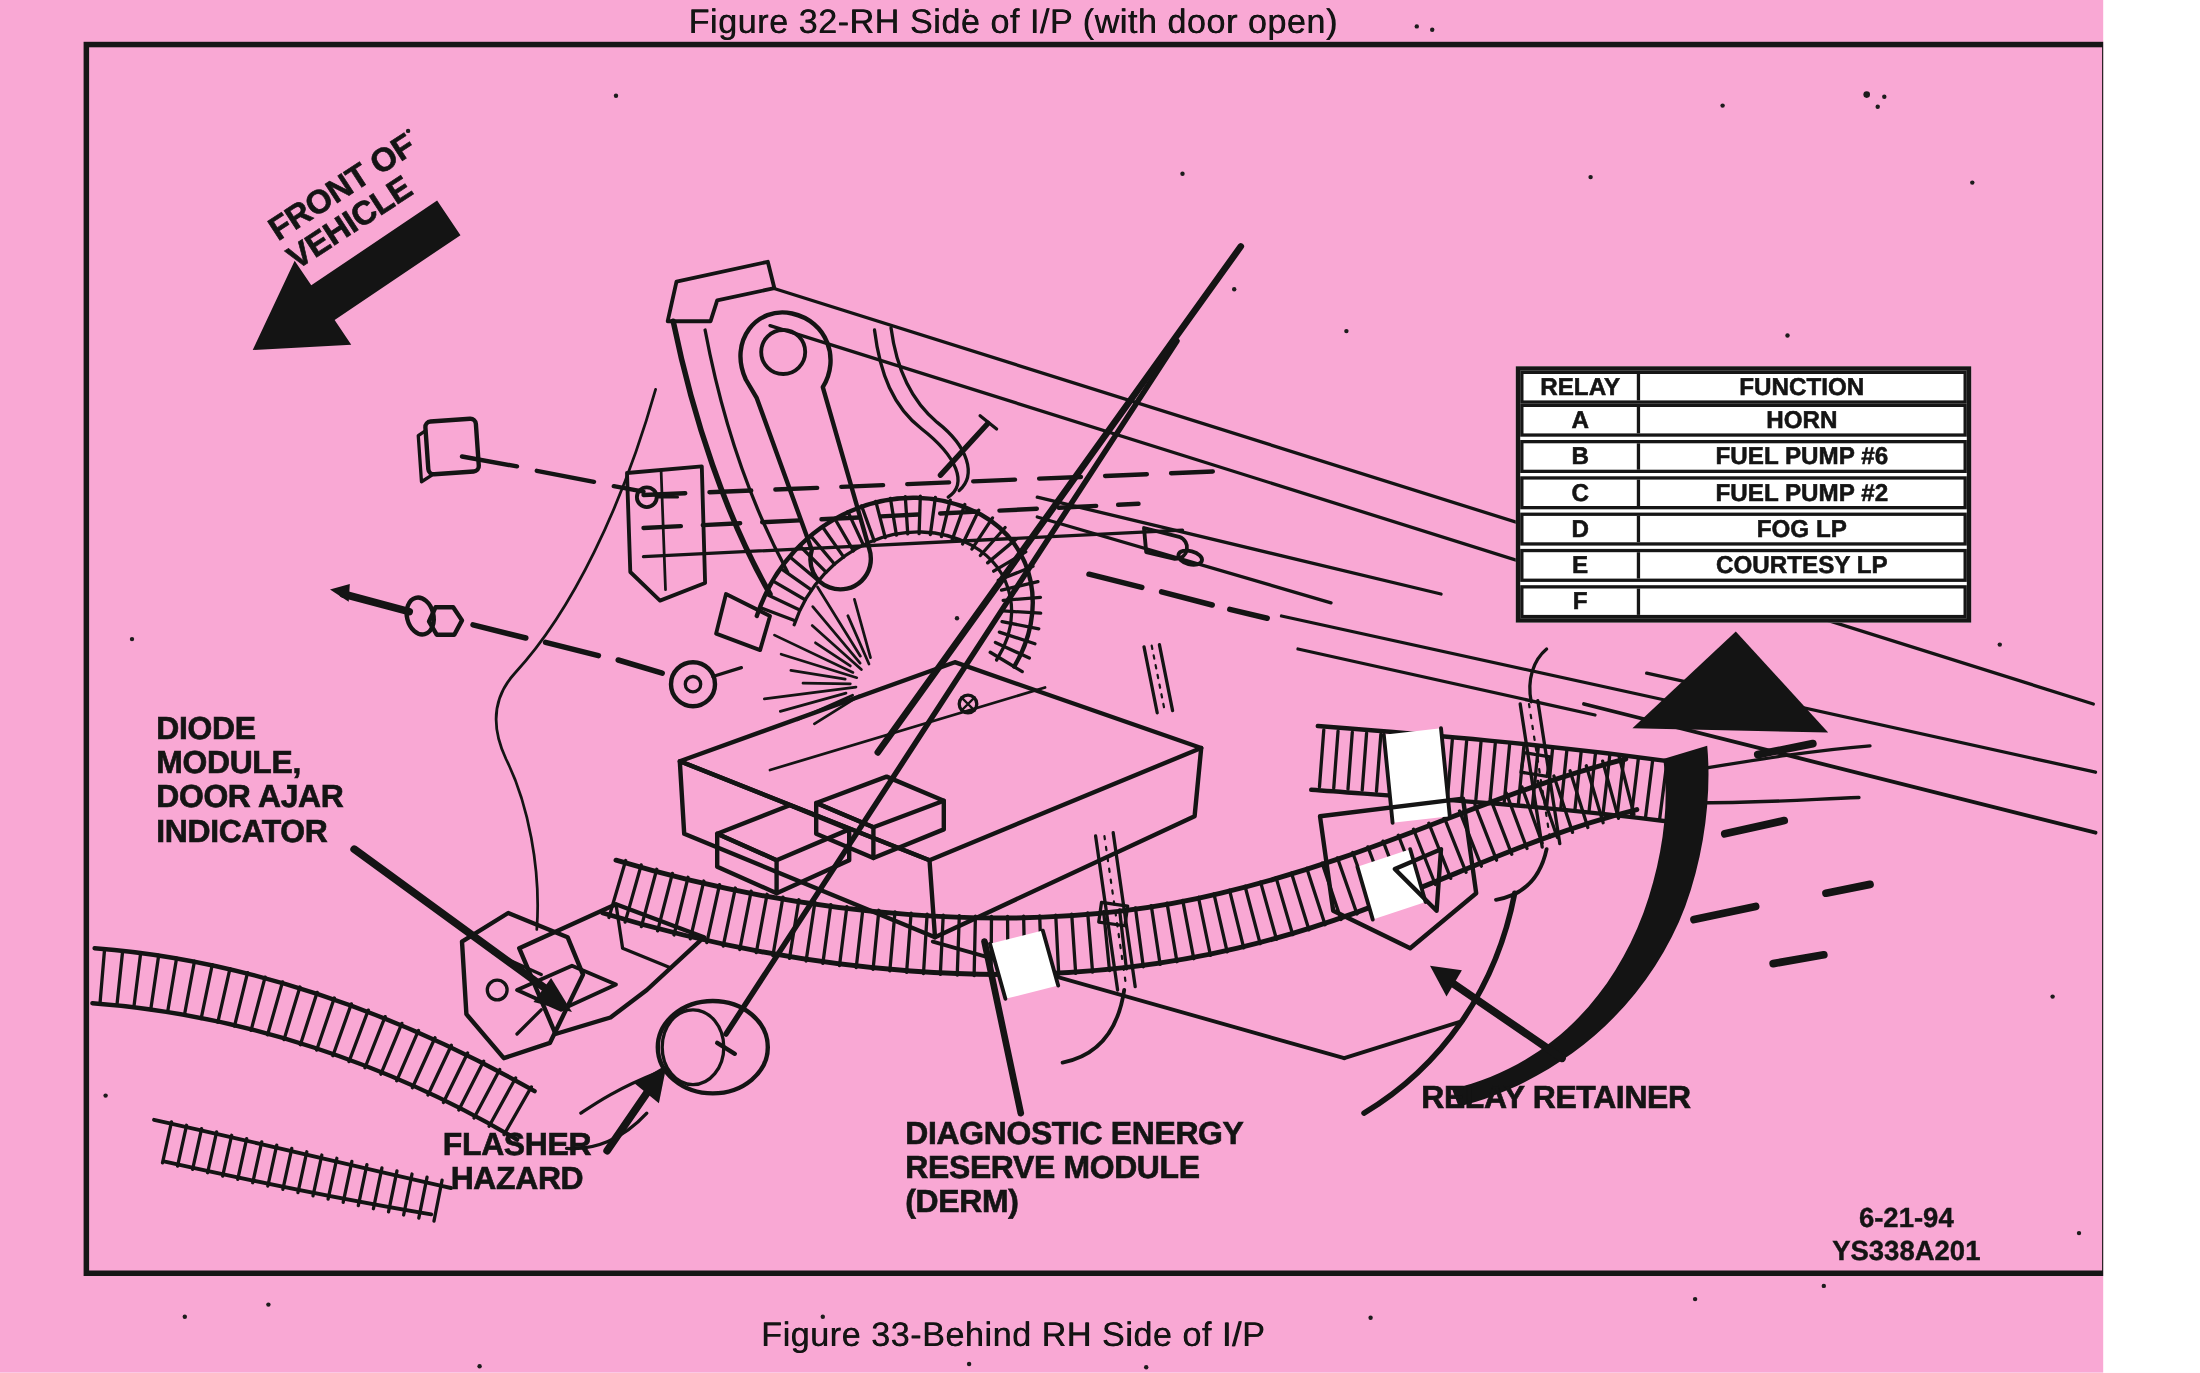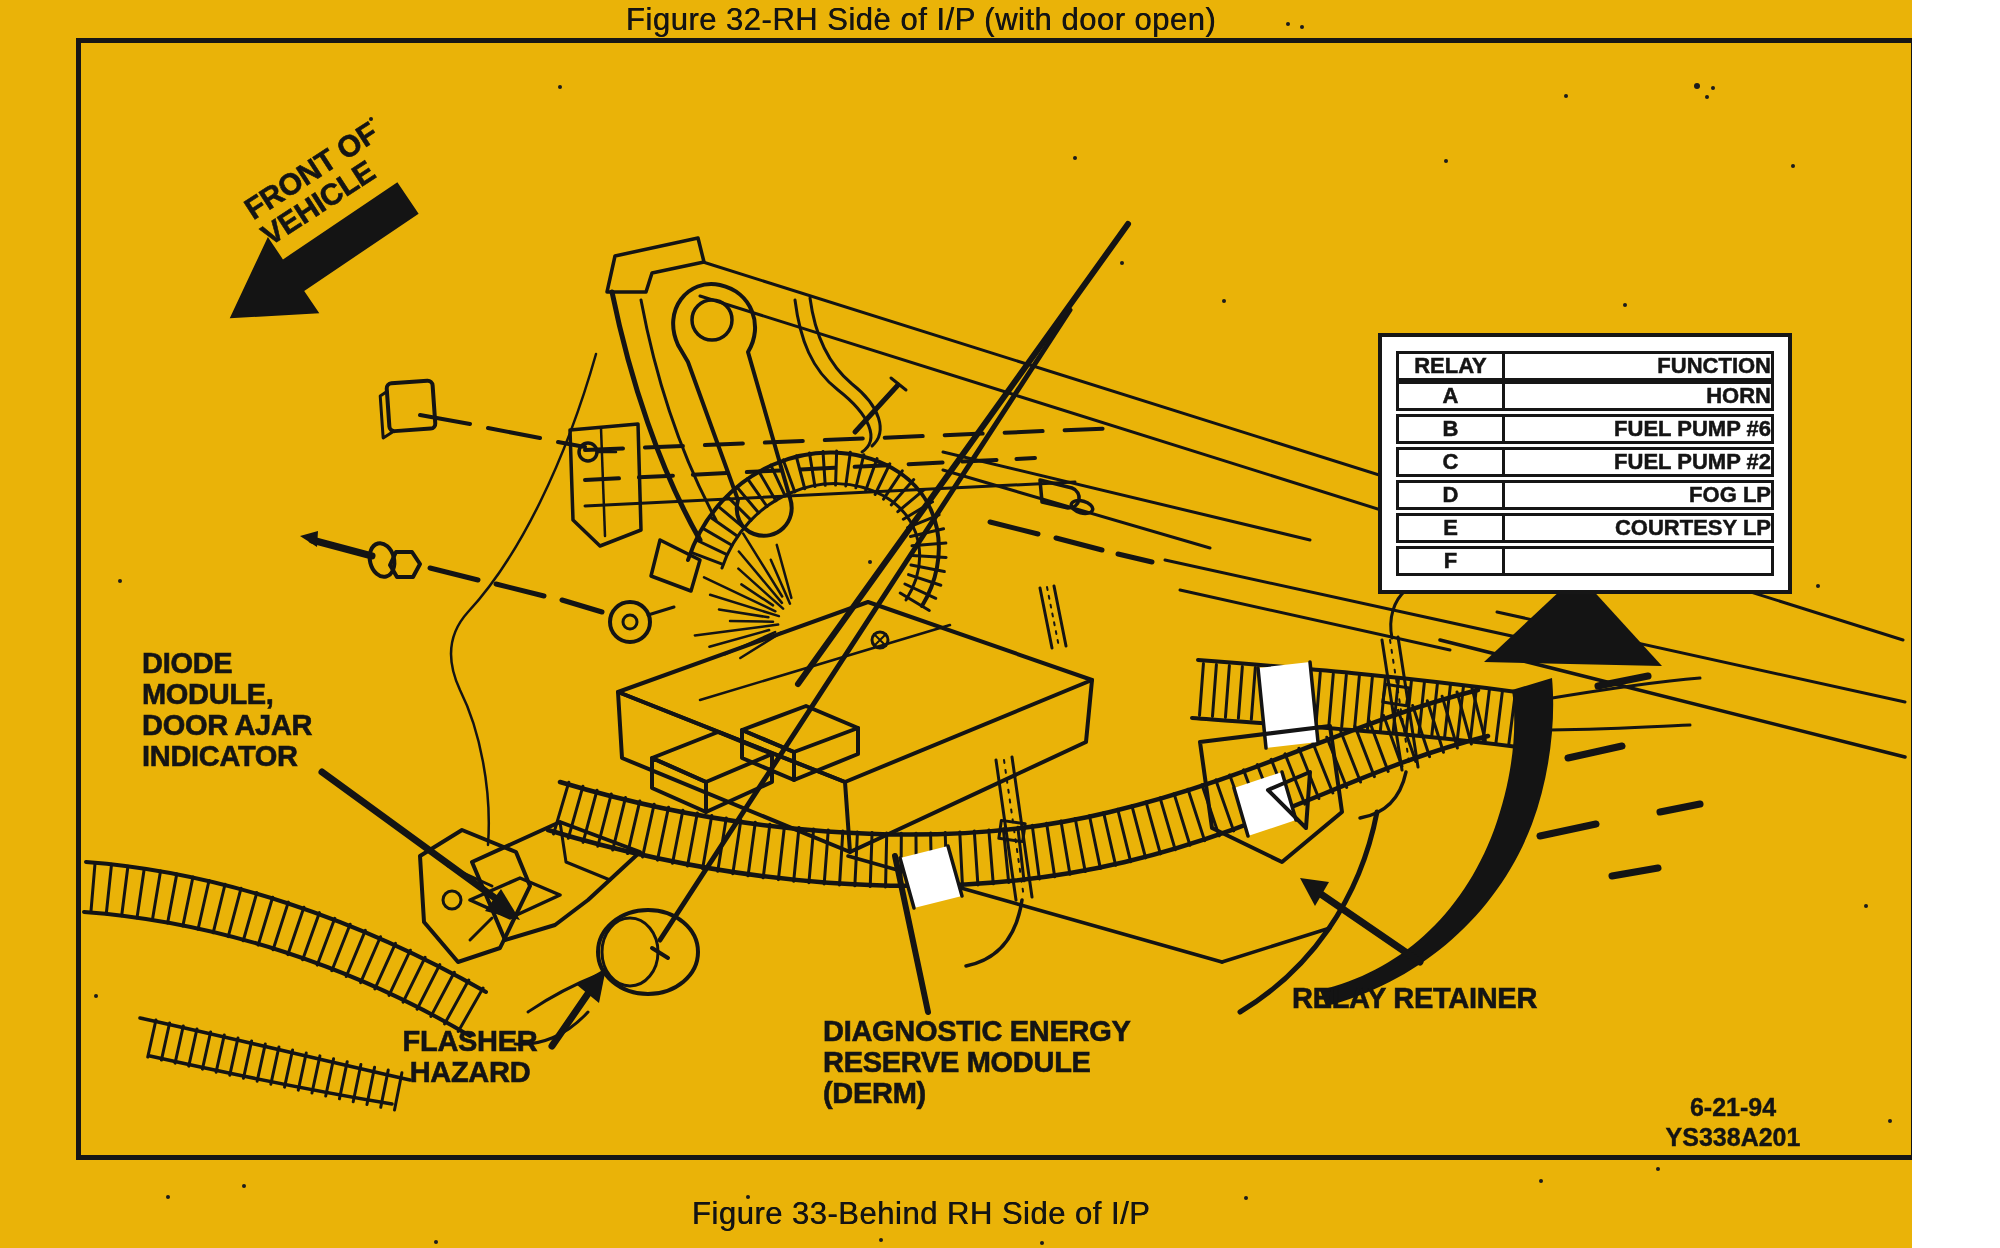--- a/index.html
+++ b/index.html
@@ -1,41 +1,41 @@
 <!DOCTYPE html>
 <html><head>
 <meta charset="utf-8">
 <style>
   html,body{margin:0;padding:0;background:#ffffff;}
-  .page{position:relative;width:1912px;height:1248px;background:#eab308;overflow:hidden;
+  .page{position:relative;width:1912px;height:1248px;background:#f9a8d4;overflow:hidden;
         font-family:"Liberation Sans",sans-serif;color:#141414;}
   .frame{position:absolute;left:76px;top:38px;width:1840px;height:1122px;
          border:5px solid #161616;box-sizing:border-box;}
   svg.art{position:absolute;left:0;top:0;width:2000px;height:1248px;pointer-events:none;}
   .caption{position:absolute;left:0;right:70px;text-align:center;font-size:31px;
            letter-spacing:0.5px;text-shadow:0.5px 0 0 #141414;white-space:nowrap;}
   .caption.top{top:2px;}
   .caption.bottom{top:1196px;}
   .label{position:absolute;font-weight:bold;font-size:29px;line-height:31px;
          letter-spacing:-0.3px;-webkit-text-stroke:0.6px #141414;white-space:nowrap;}
   .label span{display:block;}
   .label.center{text-align:center;}
   .fov{transform:rotate(-33deg);transform-origin:30% 60%;font-size:30px;line-height:31px;}
   .revision{position:absolute;left:1638px;top:1048px;width:190px;text-align:center;
             font-weight:bold;font-size:25px;line-height:30px;margin-top:44px;-webkit-text-stroke:0.4px #141414;}
   .revision span{display:block;}
   
   .relay-table{position:absolute;left:1378px;top:333px;width:414px;
-               border:4px solid #161616;padding:14px;box-sizing:border-box;background:#fff;}
+               border:4px solid #161616;padding:0;box-sizing:border-box;background:#fff;}
   .t-row{display:flex;border:3px solid #161616;height:30px;box-sizing:border-box;margin-top:3px;}
   .t-row:first-child{margin-top:0;}
   .t-cell{font-weight:bold;font-size:22px;line-height:24px;text-align:center;
           -webkit-text-stroke:0.5px #141414;overflow:hidden;}
   .t-cell.relay{flex:0 0 103px;border-right:3px solid #161616;}
-  .t-cell.fn{flex:1;text-align:right;}
+  .t-cell.fn{flex:1;}
 </style>
 </head>
 <body>
 
 <div class="page">
 
   <div class="caption top">Figure 32-RH Side of I/P (with door open)</div>
 
   <div class="frame"></div>
 

